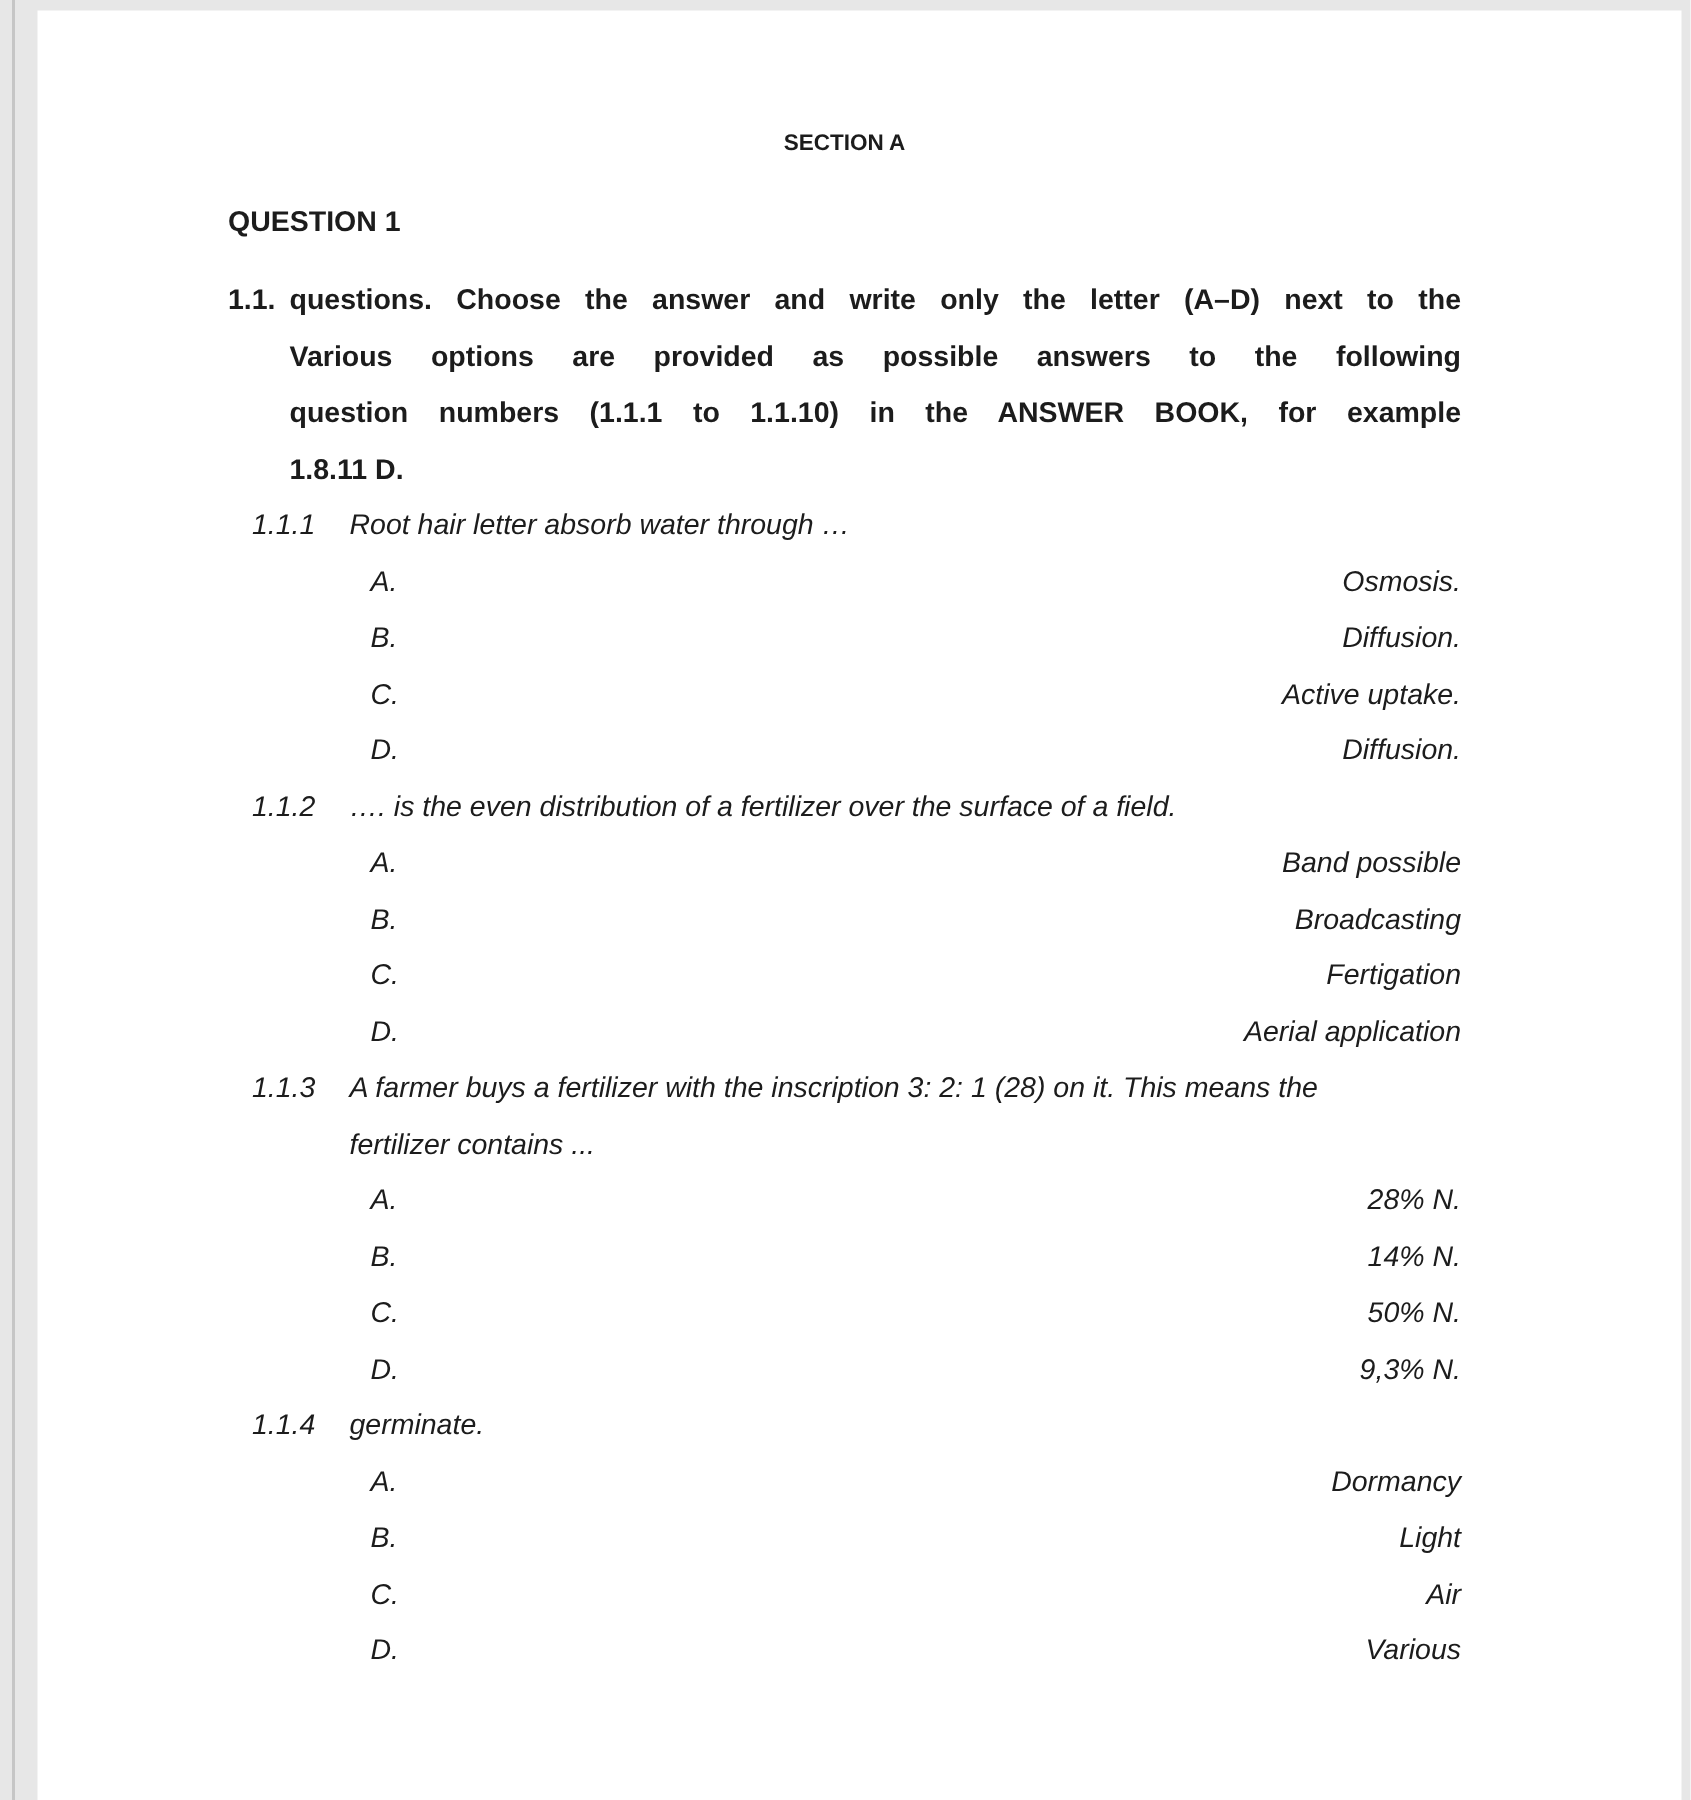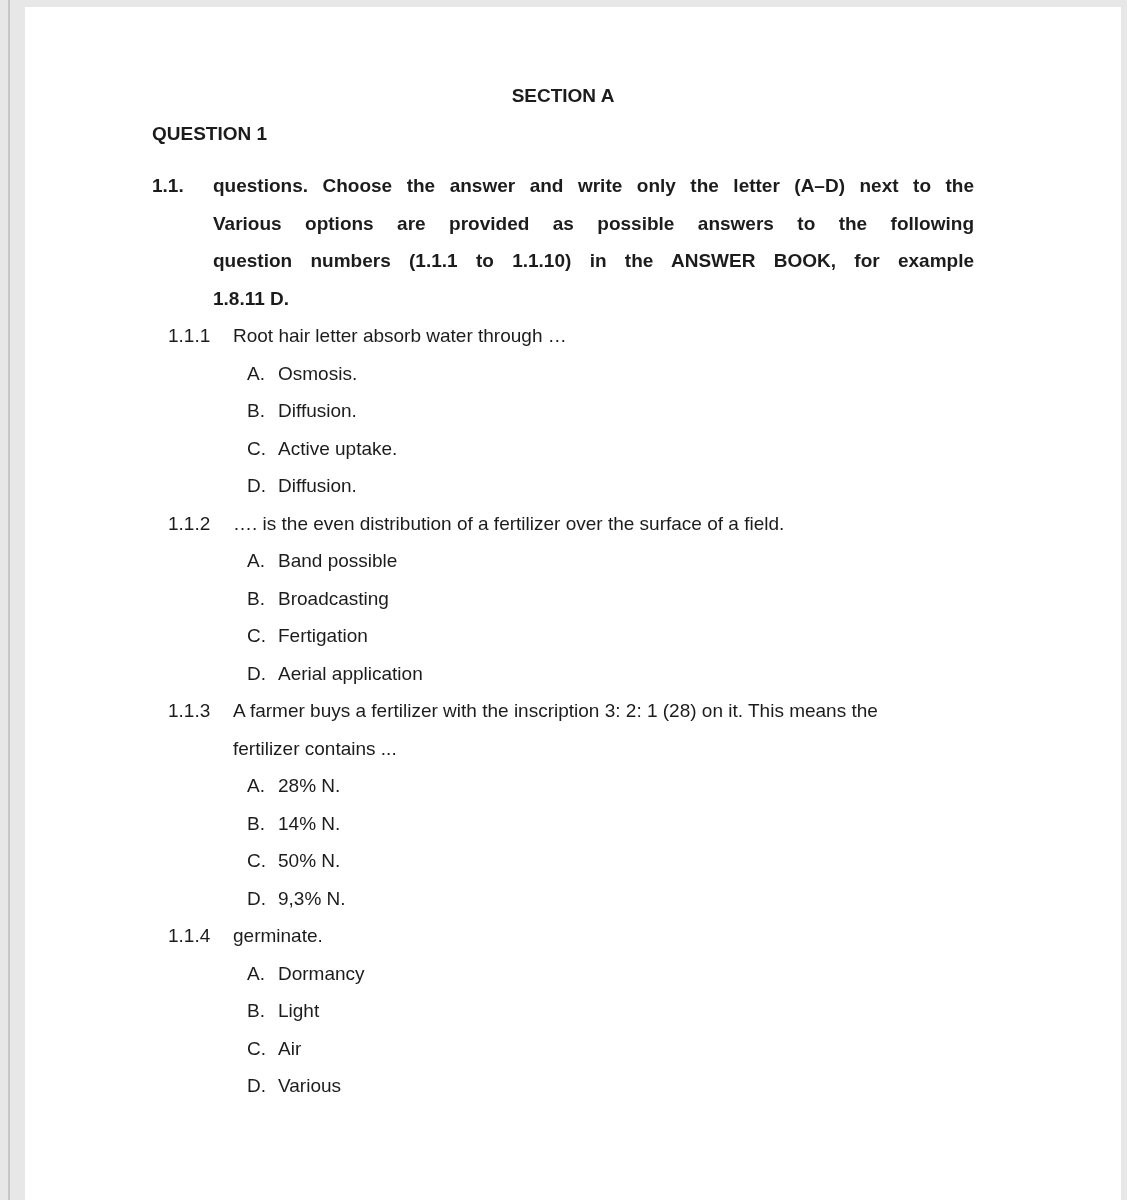--- a/index.html
+++ b/index.html
@@ -23,42 +23,42 @@
     background: #ffffff;
   }
   .content {
     padding: 70px 147px 0 127px;
     font-size: 19px;
     line-height: 37.5px;
   }
   .section-title {
     text-align: center;
     font-weight: bold;
-    font-size: 19px;
+    font-size: 15px;
   }
   .question-heading {
     font-weight: bold;
     font-size: 19px;
+    margin-top: 15px;
   }
   .instruction {
     display: flex;
     font-weight: bold;
     margin-top: 15px;
-    gap: 20px;
   }
   .instruction .inst-num { width: 41px; flex: none; }
   .instruction .inst-text { flex: 1; }
   .just-line { text-align: justify; text-align-last: justify; }
-  .questions { margin-left: 16px; }
+  .questions { margin-left: 16px; font-style: italic; }
   .q-row { display: flex; }
   .q-num { width: 65px; flex: none; }
   .q-text { flex: 1; }
   .option { display: flex; margin-left: 79px; }
   .opt-letter { width: 31px; flex: none; }
-  .opt-text { flex: 1; }
+  .opt-text { flex: 1; text-align: right; }
 </style>
 </head>
 <body>
 
 <div class="edge-line"></div>
 
 <div class="page">
   <div class="content">
 
     <div class="section-title">SECTION A</div>

